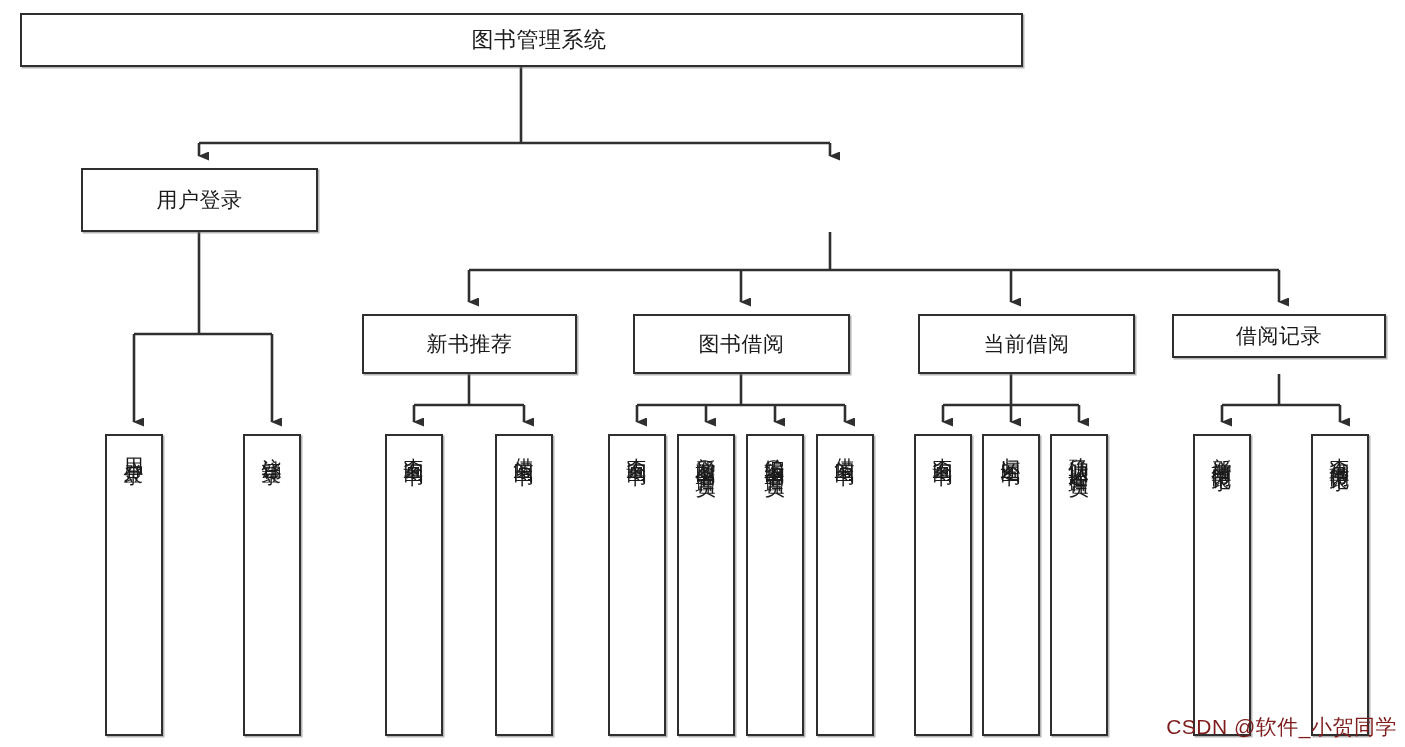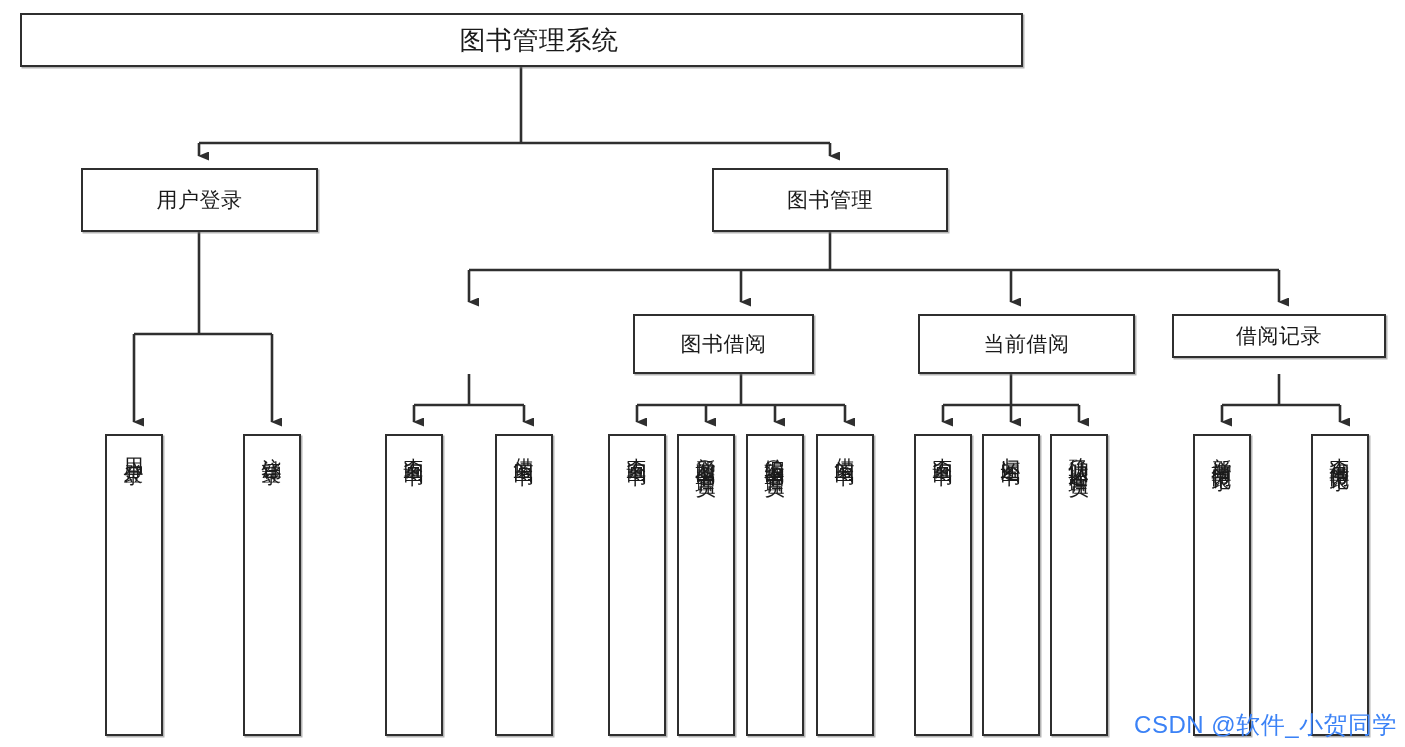--- a/index.html
+++ b/index.html
@@ -42,43 +42,43 @@
     text-align: center;
     line-height: 1.18;
     letter-spacing: 0.5px;
     white-space: nowrap;
   }
   
   .node.horiz .node-label {
     font-size: 21px;
   }
   .node.root .node-label {
-    font-size: 26px;
+    font-size: 22px;
     margin-left: 35px;
   }
   
   .node.vert {
     align-items: flex-start;
     justify-content: center;
     padding-top: 6px;
   }
   .node.vert .node-label {
     writing-mode: vertical-rl;
     text-orientation: upright;
     font-size: 20px;
     line-height: 1.0;
     letter-spacing: 3px;
     white-space: nowrap;
   }
   .watermark {
     position: absolute;
     right: 8px;
     bottom: 6px;
-    font-size: 24px;
-    color: #3b82f6;
+    font-size: 21px;
+    color: #7f1d1d;
     letter-spacing: 0.5px;
     white-space: nowrap;
     user-select: none;
   }
 </style>
 </head>
 <body>
 
 <div id="diagram-canvas">
 
@@ -148,26 +148,26 @@
   </svg>
 
   <div class="node horiz root" style="left:20px; top:13px; width:1003px; height:54px;">
     <span class="node-label">图书管理系统</span>
   </div>
 
   <div class="node horiz" style="left:81px; top:168px; width:237px; height:64px;">
     <span class="node-label">用户登录</span>
   </div>
 
-  <div class="node horiz" style="left:712px; top:168px; width:236px; height:64px;">
-    <span class="node-label">图书管理</span>
-  </div>
-
-
-  <div class="node horiz" style="left:633px; top:314px; width:181px; height:60px;">
+
+  <div class="node horiz" style="left:362px; top:314px; width:215px; height:60px;">
+    <span class="node-label">新书推荐</span>
+  </div>
+
+  <div class="node horiz" style="left:633px; top:314px; width:217px; height:60px;">
     <span class="node-label">图书借阅</span>
   </div>
 
   <div class="node horiz" style="left:918px; top:314px; width:217px; height:60px;">
     <span class="node-label">当前借阅</span>
   </div>
 
   <div class="node horiz" style="left:1172px; top:314px; width:214px; height:44px;">
     <span class="node-label">借阅记录</span>
   </div>

